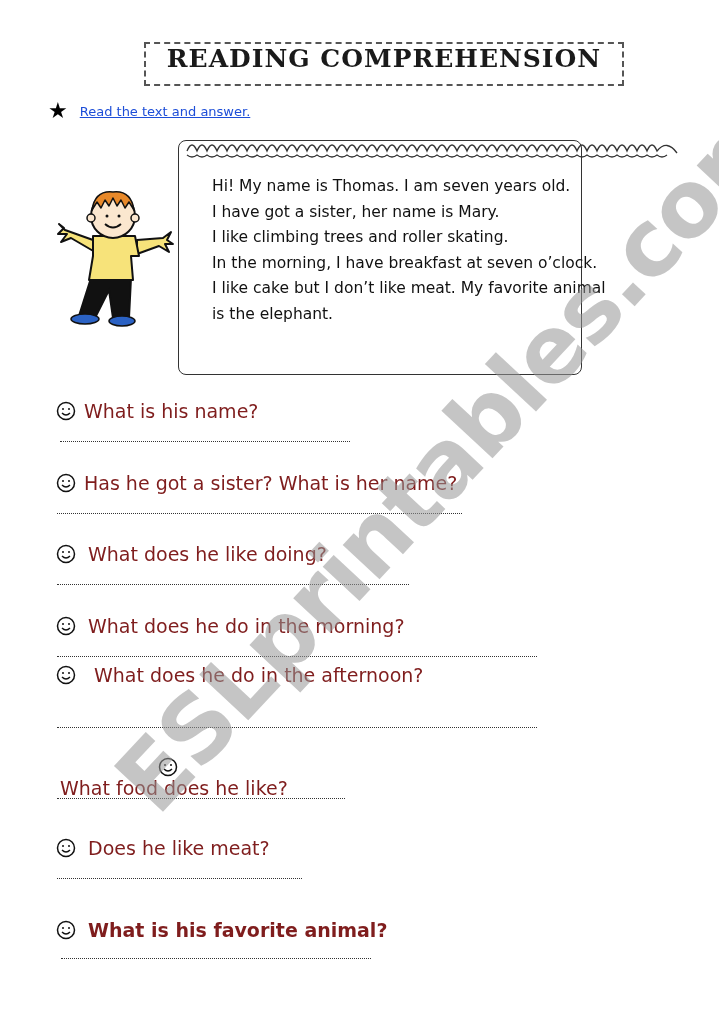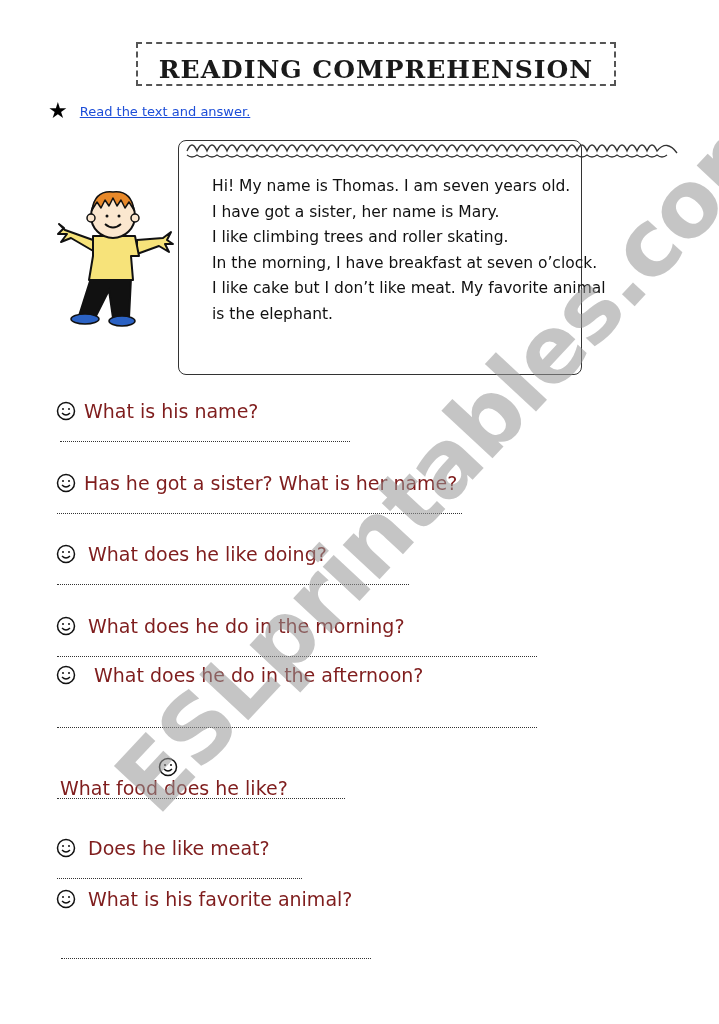--- a/index.html
+++ b/index.html
@@ -1,17 +1,17 @@
 <!DOCTYPE html>
 <html><head>
 <meta charset="utf-8">
 <style>
   html, body { margin:0; padding:0; background:#ffffff; }
   body { width:719px; height:1024px; position:relative; overflow:hidden; font-family:"DejaVu Sans", sans-serif; color:#111; }
-  .title-box { position:absolute; left:136px; top:42px; width:480px; height:44px; border:2px dashed #555; box-sizing:border-box; display:flex; align-items:flex-end; justify-content:center; }
+  .title-box { position:absolute; left:144px; top:42px; width:480px; height:44px; border:2px dashed #555; box-sizing:border-box; display:flex; align-items:flex-start; justify-content:center; }
   .title-text { font-family:"DejaVu Serif", serif; font-weight:bold; font-size:25px; letter-spacing:1px; color:#1a1a1a; }
   .instr { position:absolute; left:48px; top:100px; display:flex; align-items:center; }
   .star { font-size:22px; color:#000; margin-right:12px; line-height:1; }
   .instr-text { font-size:13px; text-decoration:underline; color:#1d4ed8; }
   .boy { position:absolute; left:55px; top:178px; width:120px; height:155px; }
   .story-box { position:absolute; left:178px; top:140px; width:404px; height:235px; border:1.5px solid #333; border-radius:8px; box-sizing:border-box; }
   .spiral { position:absolute; left:4px; top:-2px; width:496px; height:20px; }
   .story-text { position:absolute; left:33px; top:33px; font-size:15.5px; line-height:25.5px; color:#111; }
   .story-line { white-space:nowrap; }
   .question { position:absolute; left:56px; display:flex; align-items:center; }
@@ -143,21 +143,21 @@
   <svg class="smiley" viewBox="0 0 20 20">
       <circle cx="10" cy="10" r="8.5" fill="none" stroke="#111" stroke-width="1.5"></circle>
       <circle cx="7" cy="8" r="1" fill="#111"></circle>
       <circle cx="13" cy="8" r="1" fill="#111"></circle>
       <path d="M6 12 Q10 16 14 12" fill="none" stroke="#111" stroke-width="1.4"></path>
     </svg>
   <span class="q-text" style="margin-left:4px;">Does he like meat?</span>
 </div>
 <div class="answer-line" style="left:57px; top:878px; width:245px;"></div>
 
-<div class="question" style="top:888px;">
+<div class="question" style="top:919px;font-weight:bold;">
   <svg class="smiley" viewBox="0 0 20 20">
       <circle cx="10" cy="10" r="8.5" fill="none" stroke="#111" stroke-width="1.5"></circle>
       <circle cx="7" cy="8" r="1" fill="#111"></circle>
       <circle cx="13" cy="8" r="1" fill="#111"></circle>
       <path d="M6 12 Q10 16 14 12" fill="none" stroke="#111" stroke-width="1.4"></path>
     </svg>
   <span class="q-text" style="margin-left:4px;">What is his favorite animal?</span>
 </div>
 <div class="answer-line" style="left:61px; top:958px; width:310px;"></div>
 

